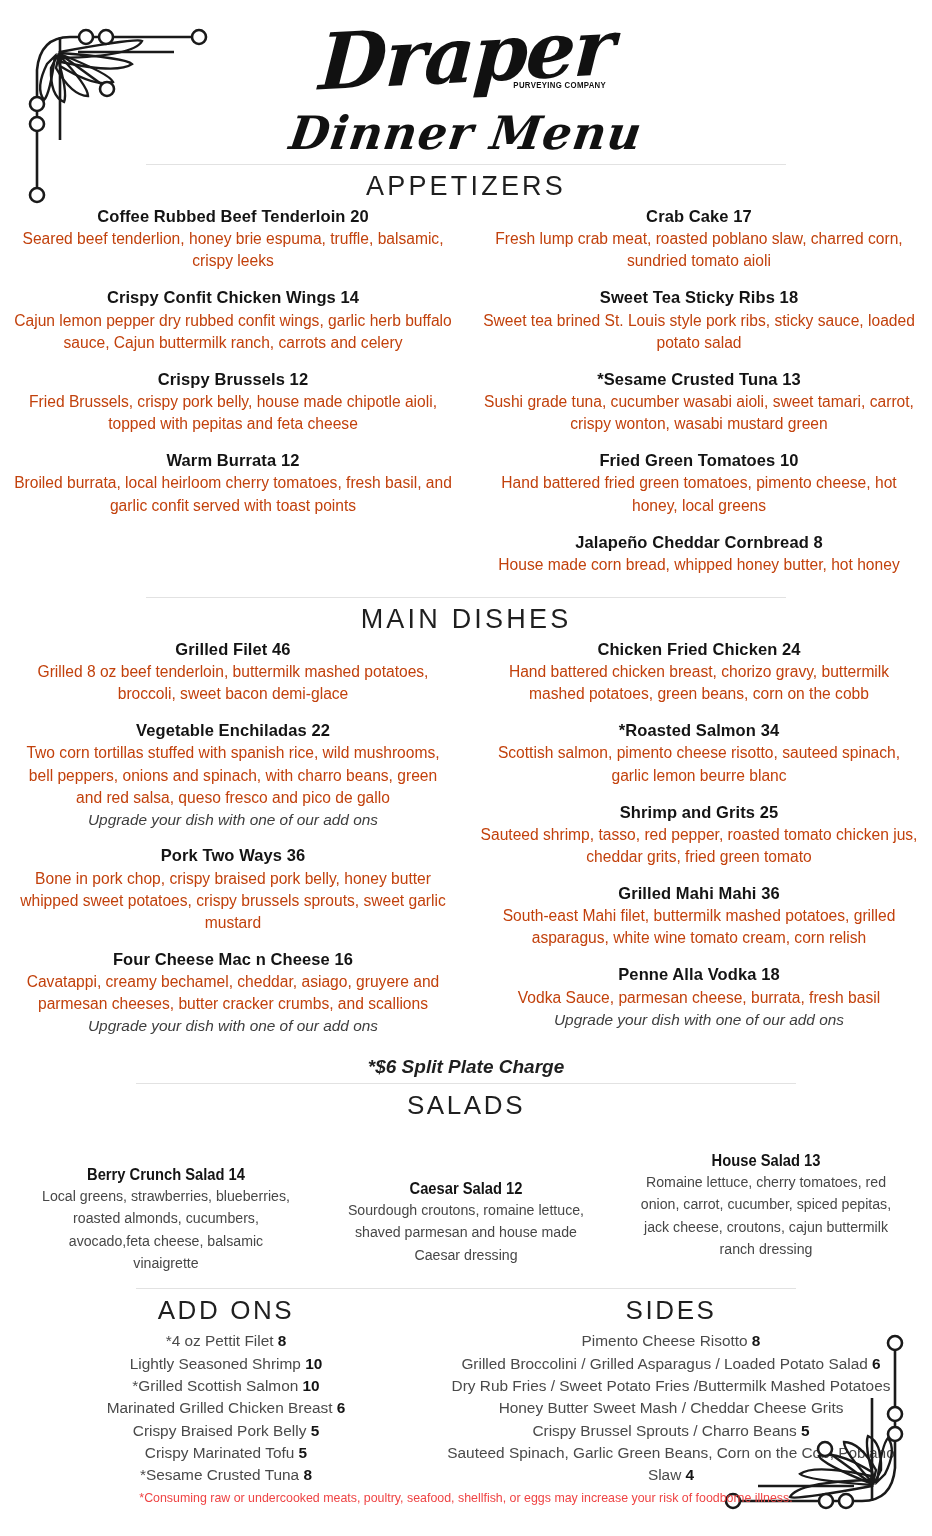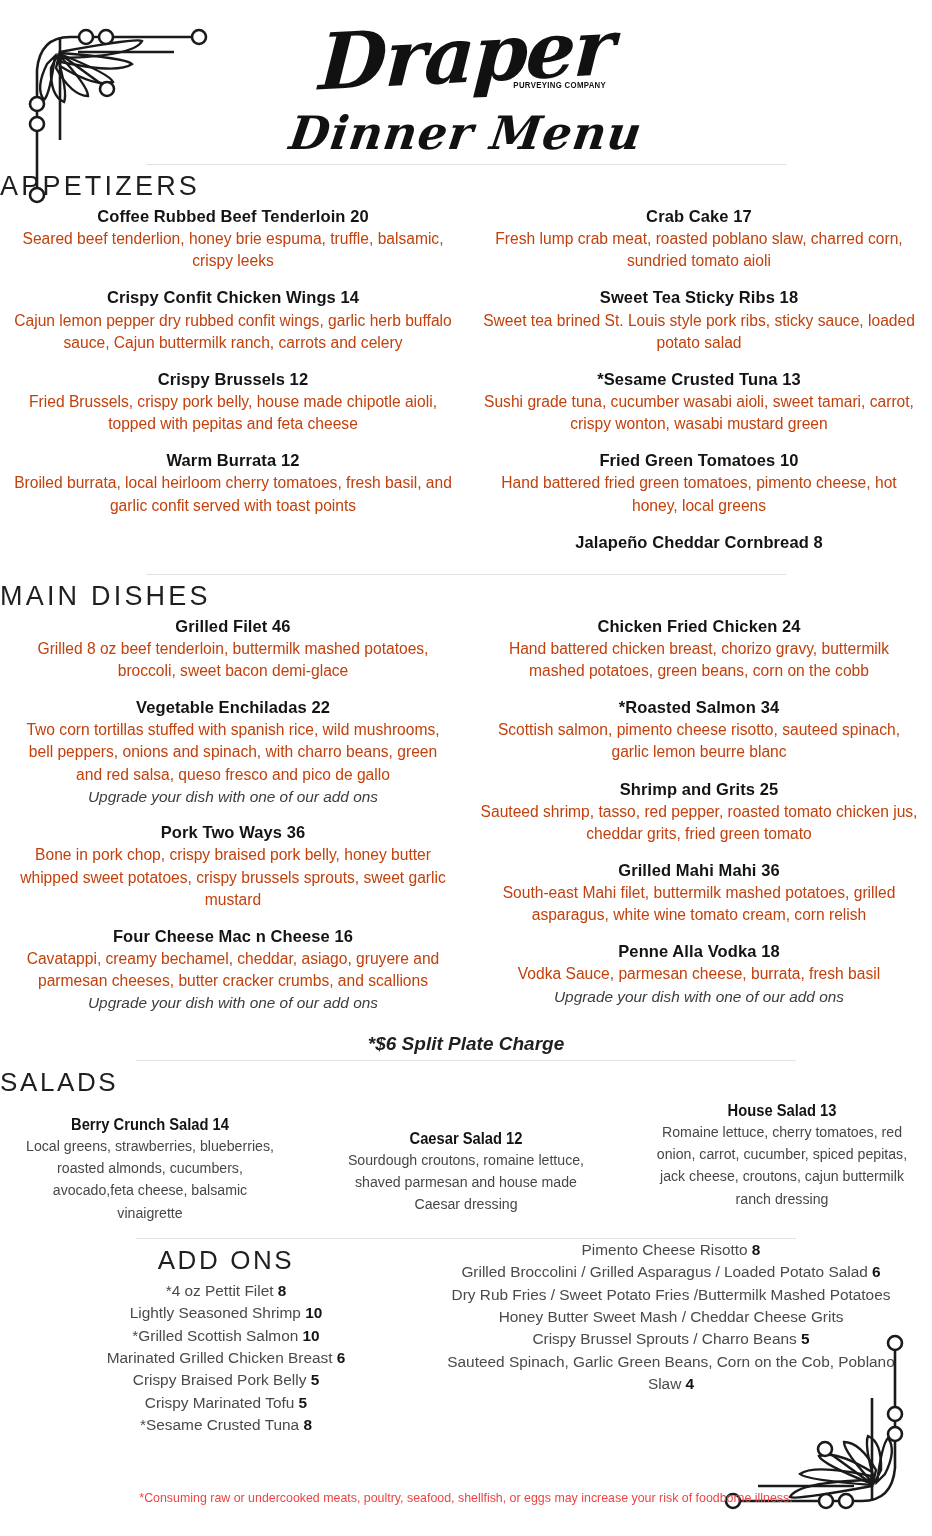--- a/index.html
+++ b/index.html
@@ -72,20 +72,21 @@
     transform: skewX(-8deg);
   }
 
   
   .rule {
     height: 1px;
     background: #e2e2e2;
     margin: 0 auto;
   }
   .section-head {
+    text-align: center;
     font-size: 27px;
     font-weight: 300;
     letter-spacing: 3.2px;
     color: #1f1f1f;
     padding: 6px 0 4px;
   }
   .section-head.small {
     font-size: 26px;
     letter-spacing: 2.6px;
   }
@@ -122,21 +123,21 @@
   .split-charge {
     text-align: center;
     font-size: 19px;
     font-style: italic;
     font-weight: bold;
     color: #1f1f1f;
     margin: 4px 0 5px;
   }
 
   
-  .salad-cols { display: flex; justify-content: space-between; align-items: flex-start; }
+  .salad-cols { display: flex; justify-content: center; align-items: flex-start; margin-top: 27px; }
   .salad-col { width: 300px; padding: 0 10px; box-sizing: border-box; text-align: center; }
   .salad-name {
     font-weight: bold;
     font-size: 16px;
     color: #141414;
     transform: scaleX(0.92);
     display: block;
   }
   .salad-desc {
     font-size: 15.4px;
@@ -270,20 +271,21 @@
       <div class="item">
         <div class="item-name">*Sesame Crusted Tuna  13</div>
         <div class="item-desc">Sushi grade tuna, cucumber wasabi aioli, sweet tamari, carrot, crispy wonton, wasabi mustard green</div>
       </div>
       <div class="item">
         <div class="item-name">Fried Green Tomatoes 10</div>
         <div class="item-desc">Hand battered fried green tomatoes, pimento cheese, hot honey, local greens</div>
       </div>
       <div class="item">
         <div class="item-name">Jalapeño Cheddar Cornbread   8</div>
+        <div class="item-desc">House made corn bread, whipped honey butter, hot honey</div>
       </div>
     </div>
 </div>
 
 <div class="rule" style="width:640px;margin-top:6px;"></div>
 <div class="section-head">MAIN DISHES</div>
 <div class="cols">
   <div class="col" id="main-left">
       <div class="item">
         <div class="item-name">Grilled Filet  46</div>
@@ -355,20 +357,21 @@
         <div class="list-line"><span>*4 oz Pettit Filet</span> <b>8</b></div>
         <div class="list-line"><span>Lightly Seasoned Shrimp</span> <b>10</b></div>
         <div class="list-line"><span>*Grilled Scottish Salmon</span> <b>10</b></div>
         <div class="list-line"><span>Marinated Grilled Chicken Breast </span> <b>6</b></div>
         <div class="list-line"><span>Crispy Braised Pork Belly </span> <b>5</b></div>
         <div class="list-line"><span>Crispy Marinated Tofu</span> <b>5</b></div>
         <div class="list-line"><span>*Sesame Crusted  Tuna</span> <b>8</b></div>
       </div>
   </div>
   <div class="bottom-col col-sides">
+    <div class="section-head small">SIDES</div>
     <div id="sides-list">
         <div class="list-line"><span>Pimento Cheese Risotto</span> <b>8</b></div>
         <div class="list-line"><span>Grilled  Broccolini / Grilled Asparagus / Loaded Potato Salad</span> <b>6</b></div>
         <div class="list-line"><span>Dry Rub Fries / Sweet Potato Fries /Buttermilk Mashed Potatoes Honey Butter Sweet Mash / Cheddar Cheese Grits</span></div>
         <div class="list-line"><span>Crispy Brussel Sprouts / Charro Beans</span> <b>5</b></div>
         <div class="list-line"><span>Sauteed Spinach, Garlic Green Beans, Corn on the Cob, Poblano Slaw</span> <b>4</b></div>
       </div>
   </div>
 </div>
 

